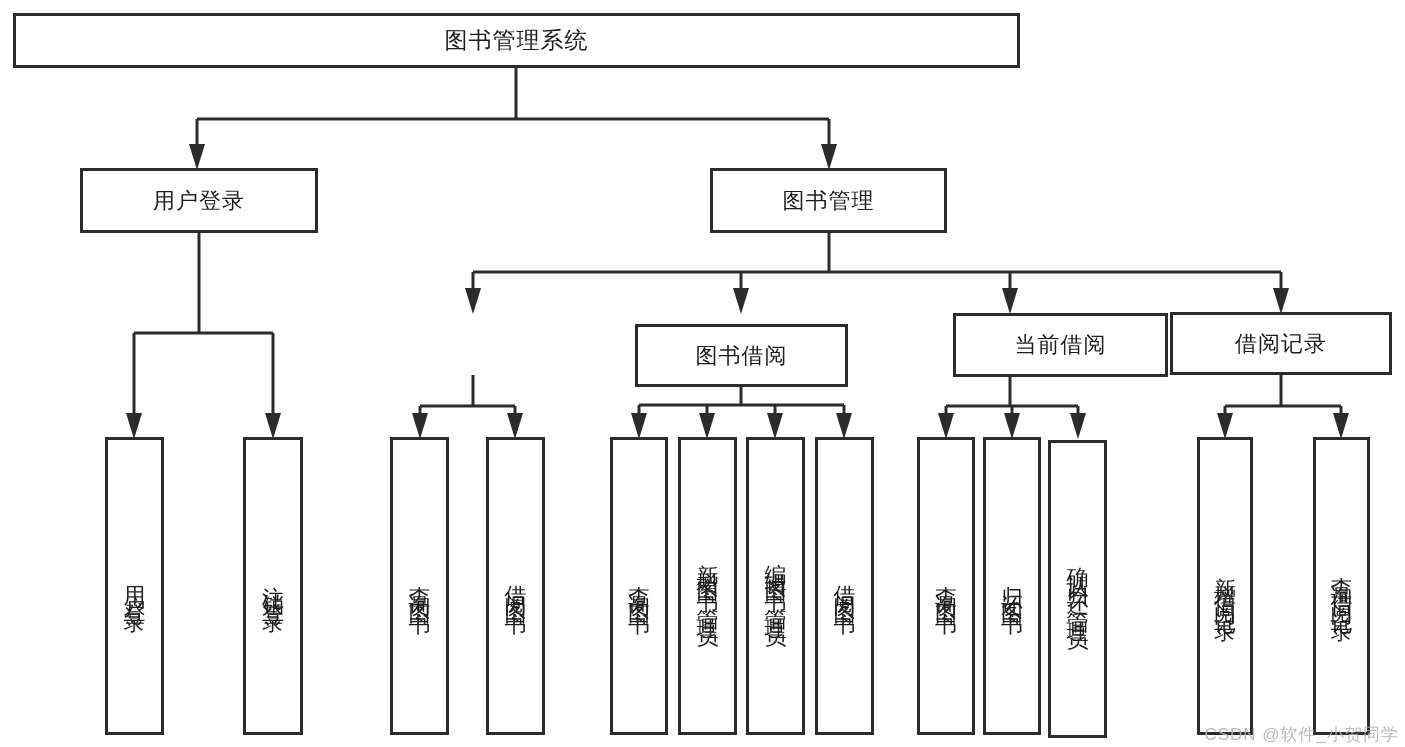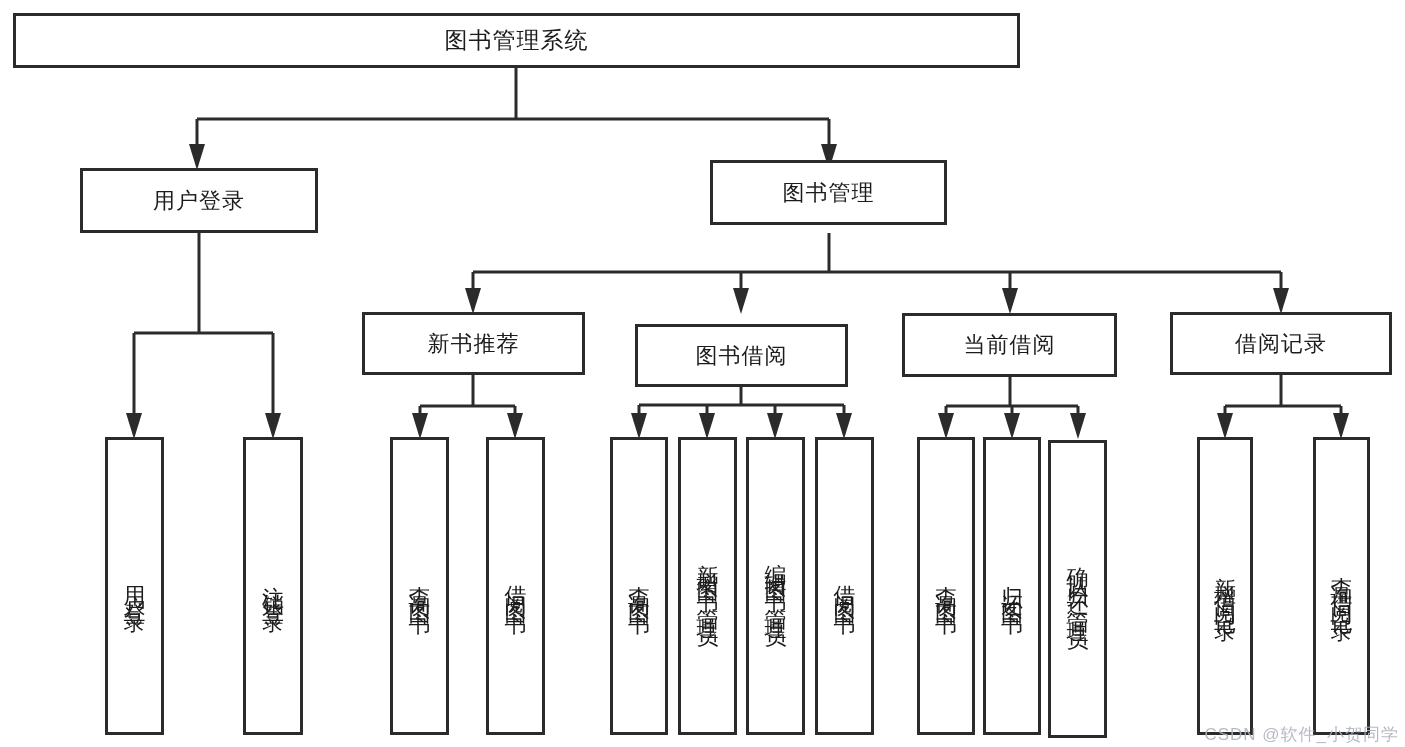--- a/index.html
+++ b/index.html
@@ -116,31 +116,28 @@
     </g>
   </svg>
 
   <div class="node h root" style="left:13px;top:13px;width:1007px;height:55px;">
     <span>图书管理系统</span>
   </div>
 
   <div class="node h" style="left:80px;top:168px;width:238px;height:65px;">
     <span>用户登录</span>
   </div>
-  <div class="node h" style="left:710px;top:160px;width:237px;height:65px;">
+  <div class="node h" style="left:710px;top:168px;width:237px;height:65px;">
     <span>图书管理</span>
   </div>
 
-  <div class="node h" style="left:362px;top:312px;width:223px;height:63px;">
-    <span>新书推荐</span>
-  </div>
   <div class="node h" style="left:635px;top:324px;width:213px;height:63px;">
     <span>图书借阅</span>
   </div>
-  <div class="node h" style="left:902px;top:313px;width:215px;height:64px;">
+  <div class="node h" style="left:953px;top:313px;width:215px;height:64px;">
     <span>当前借阅</span>
   </div>
   <div class="node h" style="left:1170px;top:312px;width:222px;height:63px;">
     <span>借阅记录</span>
   </div>
 
   <div class="node v" style="left:105px;top:437px;width:59px;height:298px;">
     <span class="vtxt">用户登录</span>
   </div>
   <div class="node v" style="left:243px;top:437px;width:60px;height:298px;">

